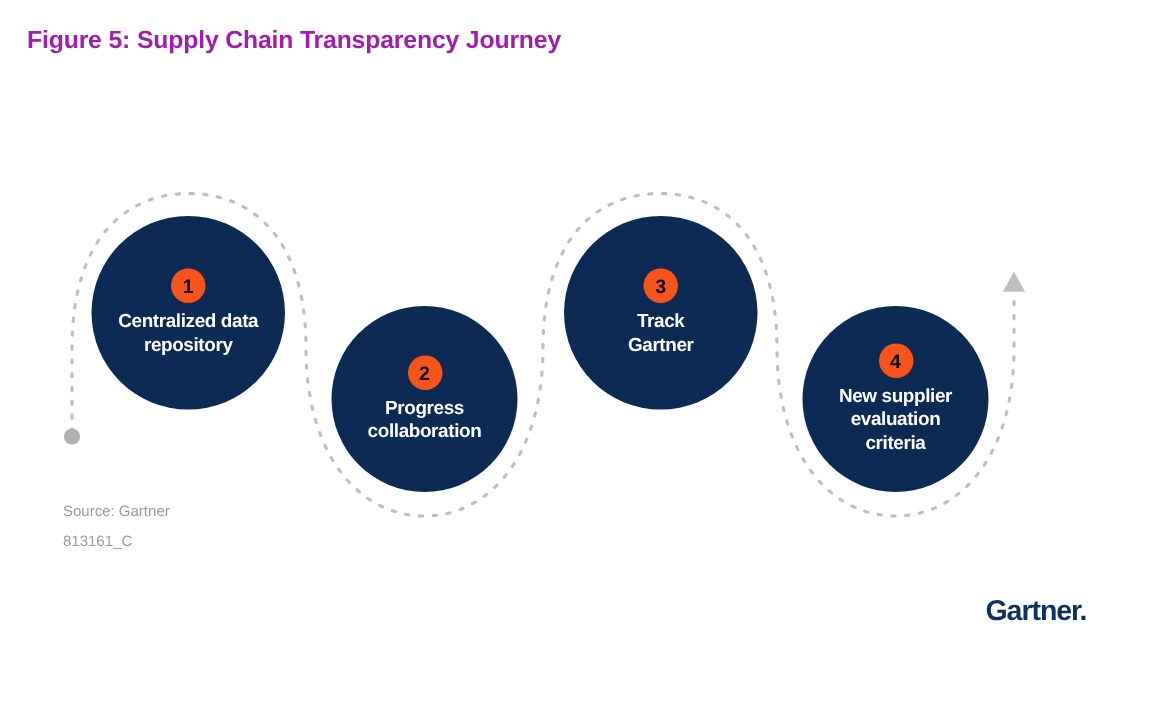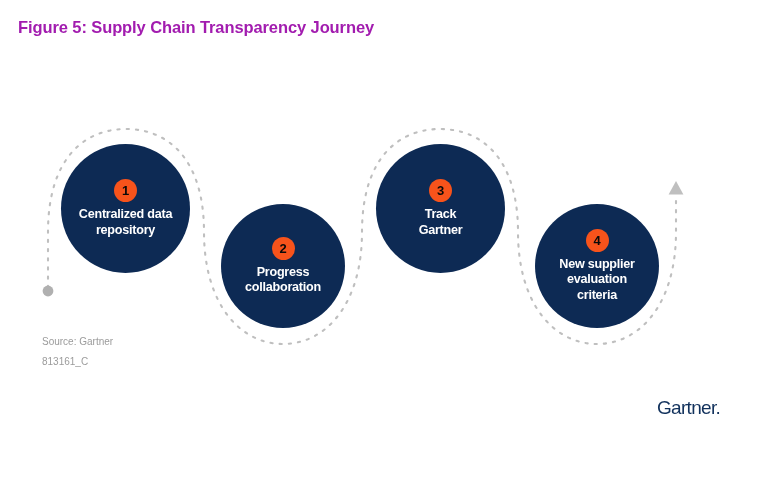--- a/index.html
+++ b/index.html
@@ -138,21 +138,21 @@
     line-height: 20px;
   }
   .source-line { display: block; }
 
   
   .gartner-logo {
     position: absolute;
     left: 657px;
     top: 397px;
     font-size: 19px;
-    font-weight: normal;
+    font-weight: bold;
     color: #11315c;
     letter-spacing: -0.7px;
     white-space: nowrap;
   }
   .gartner-logo .dot {
     font-size: 19px;
     color: #11315c;
   }
 </style>
 </head>

